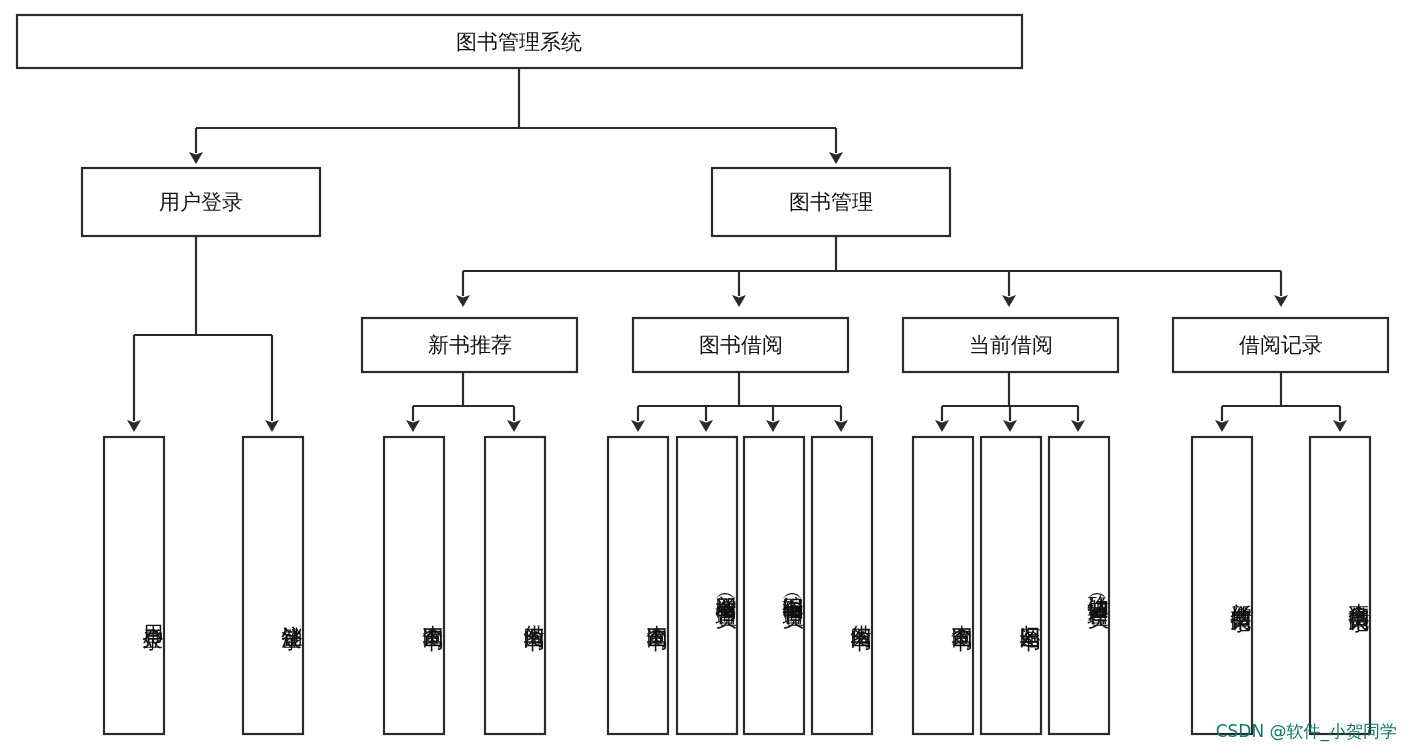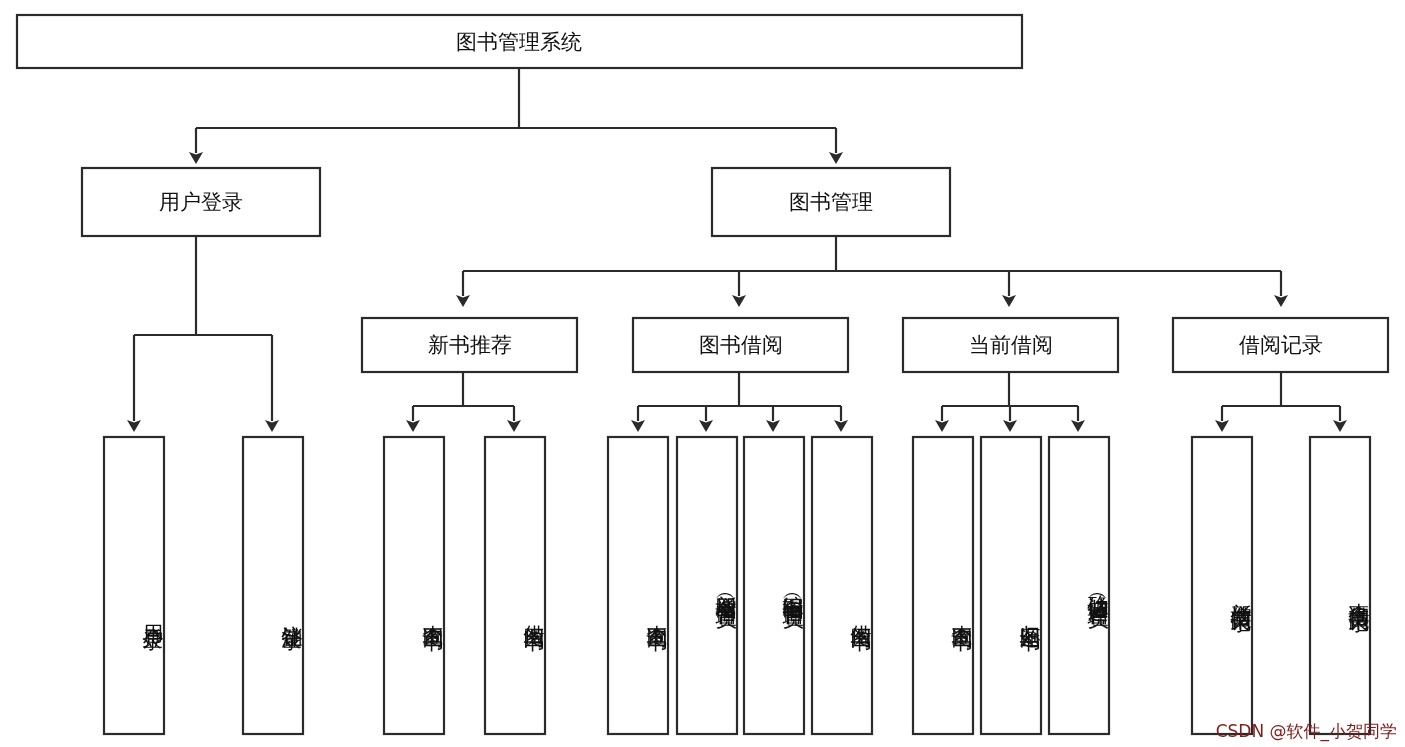--- a/index.html
+++ b/index.html
@@ -63,21 +63,21 @@
     justify-content: center;
     white-space: nowrap;
     user-select: none;
   }
   .watermark {
     position: absolute;
     right: 8px;
     bottom: 4px;
     font-family: "DejaVu Sans", "Liberation Sans", sans-serif;
     font-size: 17px;
-    color: #7f1d1d;
+    color: #0f766e;
     white-space: nowrap;
     user-select: none;
   }
 </style>
 </head>
 <body>
 
 <div id="diagram-root">
 
   <svg class="diagram-canvas" viewBox="0 0 1405 747">

